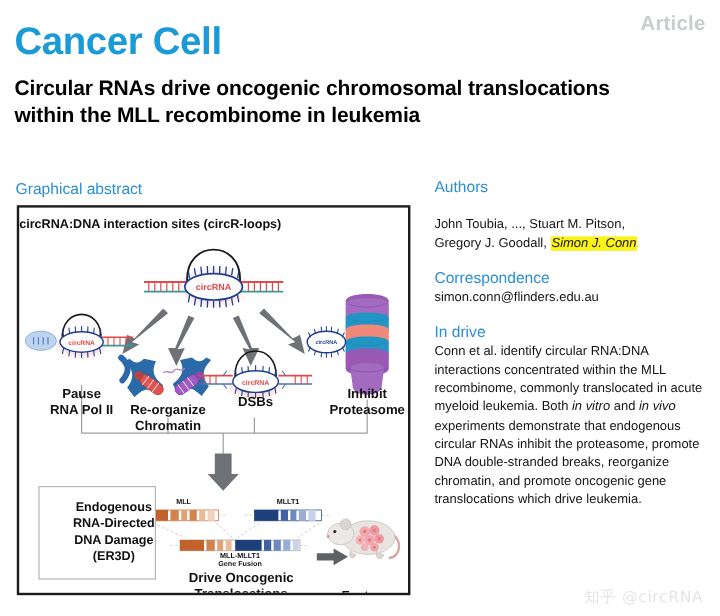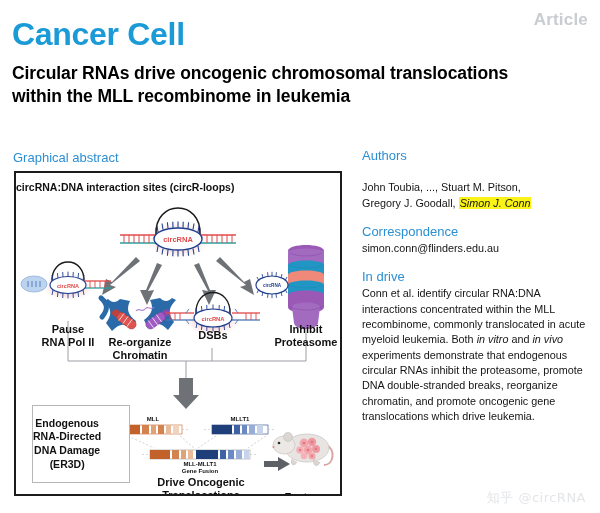--- a/index.html
+++ b/index.html
@@ -107,21 +107,21 @@
     position: absolute;
     left: 16px;
     top: 232px;
     width: 98px;
     height: 78px;
     border: 1px solid #b4b6ba;
     background: #fff;
     box-sizing: border-box;
     display: flex;
     align-items: center;
-    justify-content: flex-start;
+    justify-content: flex-end;
   }
   #er3d-box-label {
     font-size: 10.5px;
     font-weight: bold;
     line-height: 1.3;
     text-align: center;
     white-space: pre-line;
     color: #111;
   }
 

